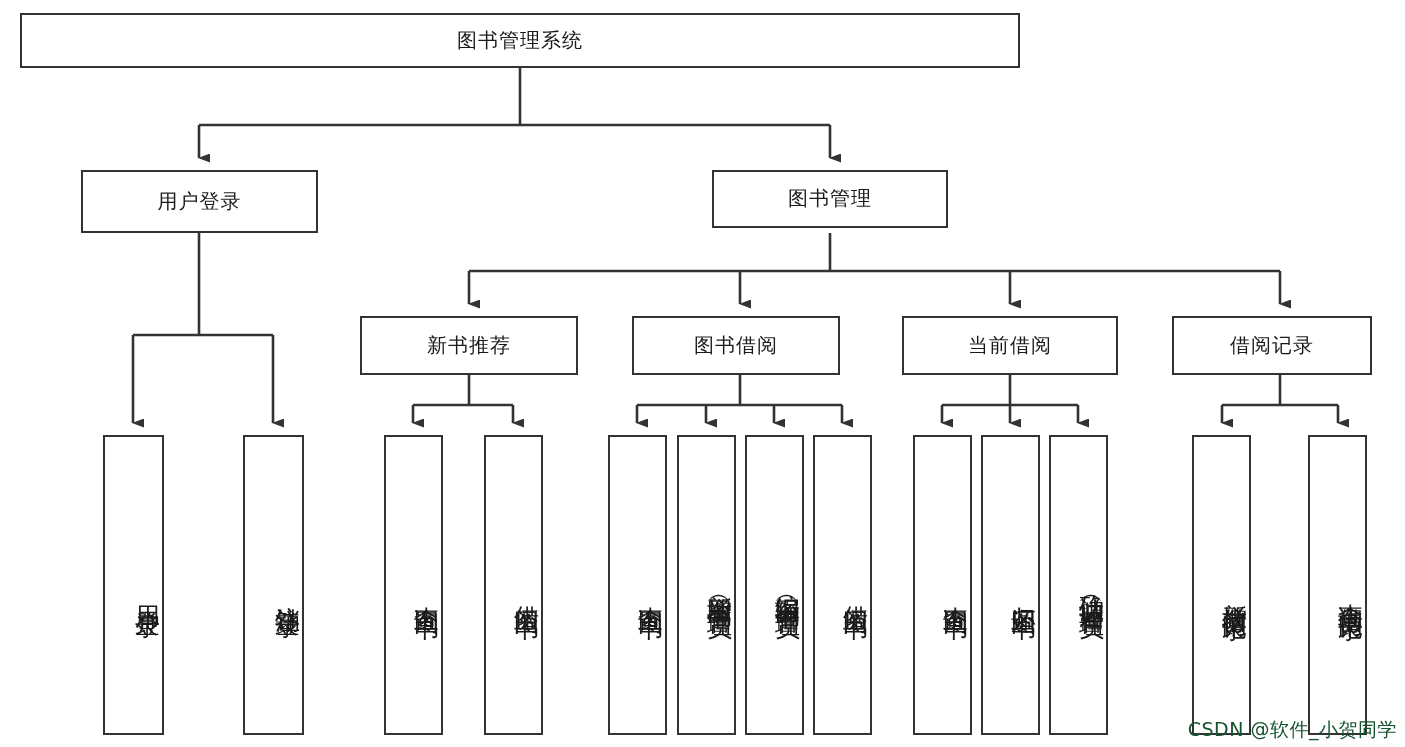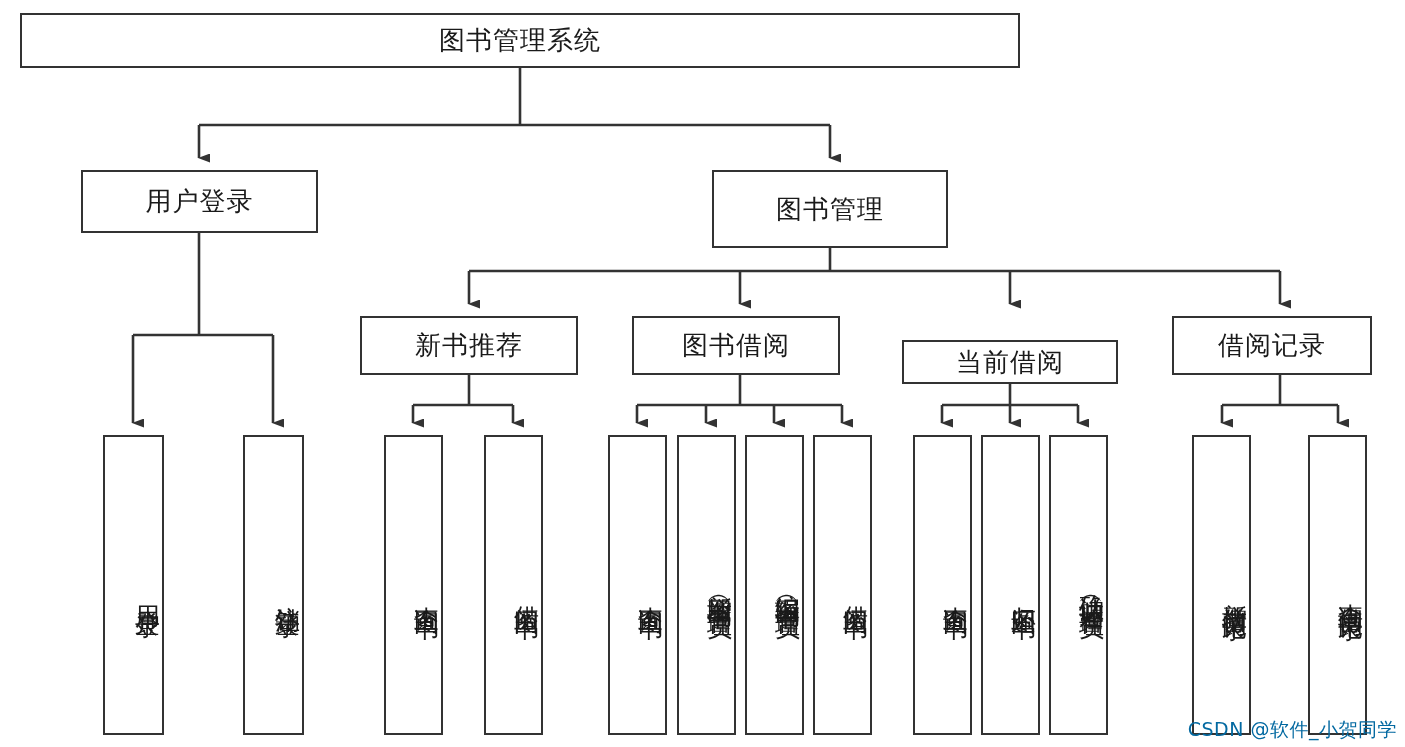--- a/index.html
+++ b/index.html
@@ -31,41 +31,41 @@
     border: 2px solid #333333;
     background: #ffffff;
     display: flex;
     align-items: center;
     justify-content: center;
     color: #1a1a1a;
     line-height: 1.18;
     text-align: center;
   }
   .node.horiz {
-    font-size: 26px;
+    font-size: 20px;
     letter-spacing: 1px;
   }
   .node.vert {
     writing-mode: vertical-rl;
     text-orientation: upright;
     align-items: flex-start;
     justify-content: center;
     padding-top: 14px;
     font-size: 25px;
     letter-spacing: 3px;
   }
   .node.vert.tall {
     padding-top: 6px;
   }
   .watermark {
     position: absolute;
     right: 8px;
     bottom: 4px;
     font-size: 19px;
-    color: #0369a1;
+    color: #14532d;
     letter-spacing: 0.5px;
     white-space: nowrap;
   }
 </style>
 </head>
 <body>
 
 <div id="canvas">
 
   <svg class="wires" viewBox="0 0 1405 747" xmlns="http://www.w3.org/2000/svg">
@@ -118,31 +118,31 @@
     </g>
   </svg>
 
   <div class="node horiz" style="left:20px; top:13px; width:1000px; height:55px;">
     <span>图书管理系统</span>
   </div>
 
   <div class="node horiz" style="left:81px; top:170px; width:237px; height:63px;">
     <span>用户登录</span>
   </div>
-  <div class="node horiz" style="left:712px; top:170px; width:236px; height:78px;">
+  <div class="node horiz" style="left:712px; top:170px; width:236px; height:58px;">
     <span>图书管理</span>
   </div>
 
   <div class="node horiz" style="left:360px; top:316px; width:218px; height:59px;">
     <span>新书推荐</span>
   </div>
   <div class="node horiz" style="left:632px; top:316px; width:208px; height:59px;">
     <span>图书借阅</span>
   </div>
-  <div class="node horiz" style="left:902px; top:316px; width:216px; height:44px;margin-top:24px;">
+  <div class="node horiz" style="left:902px; top:316px; width:216px; height:59px;">
     <span>当前借阅</span>
   </div>
   <div class="node horiz" style="left:1172px; top:316px; width:200px; height:59px;">
     <span>借阅记录</span>
   </div>
 
   <div class="node vert" style="left:103px; top:435px; width:61px; height:300px;">
     <span>用户登录</span>
   </div>
   <div class="node vert" style="left:243px; top:435px; width:61px; height:300px;">

